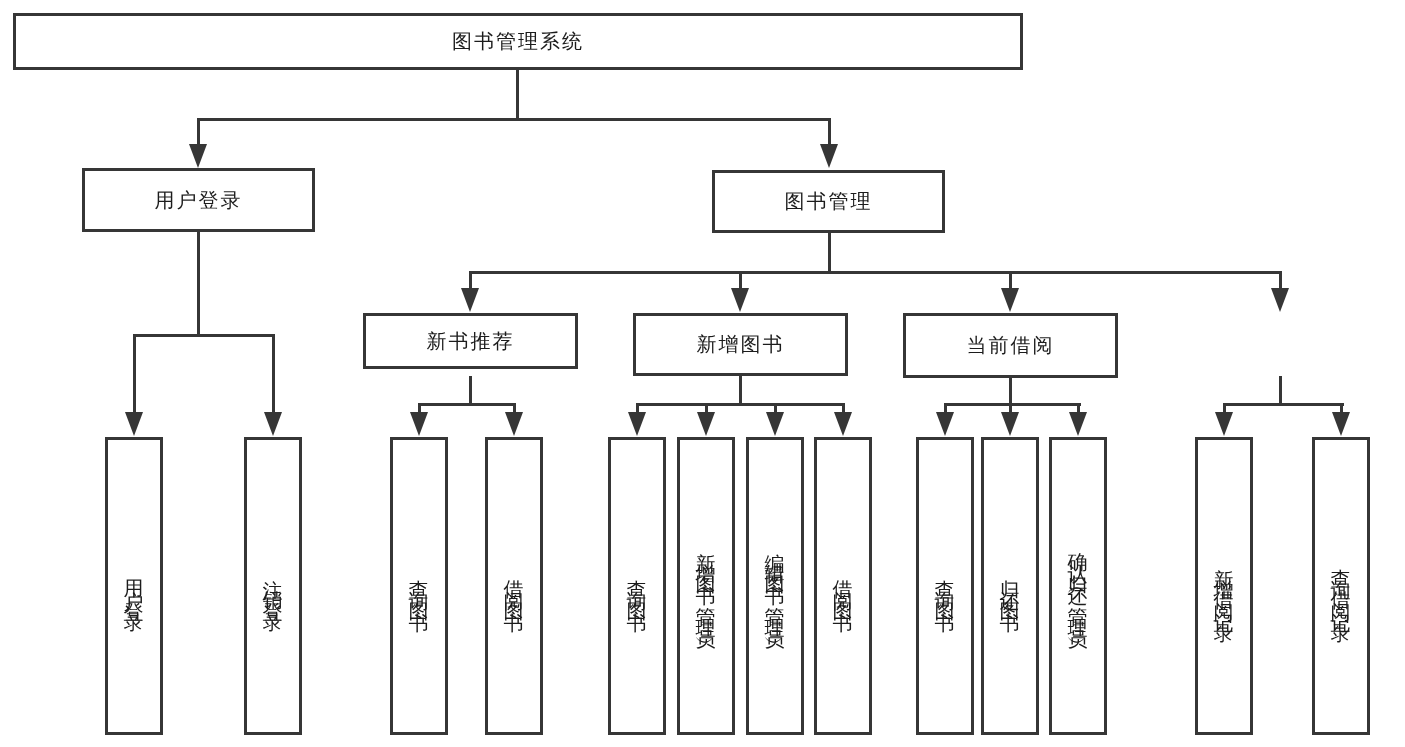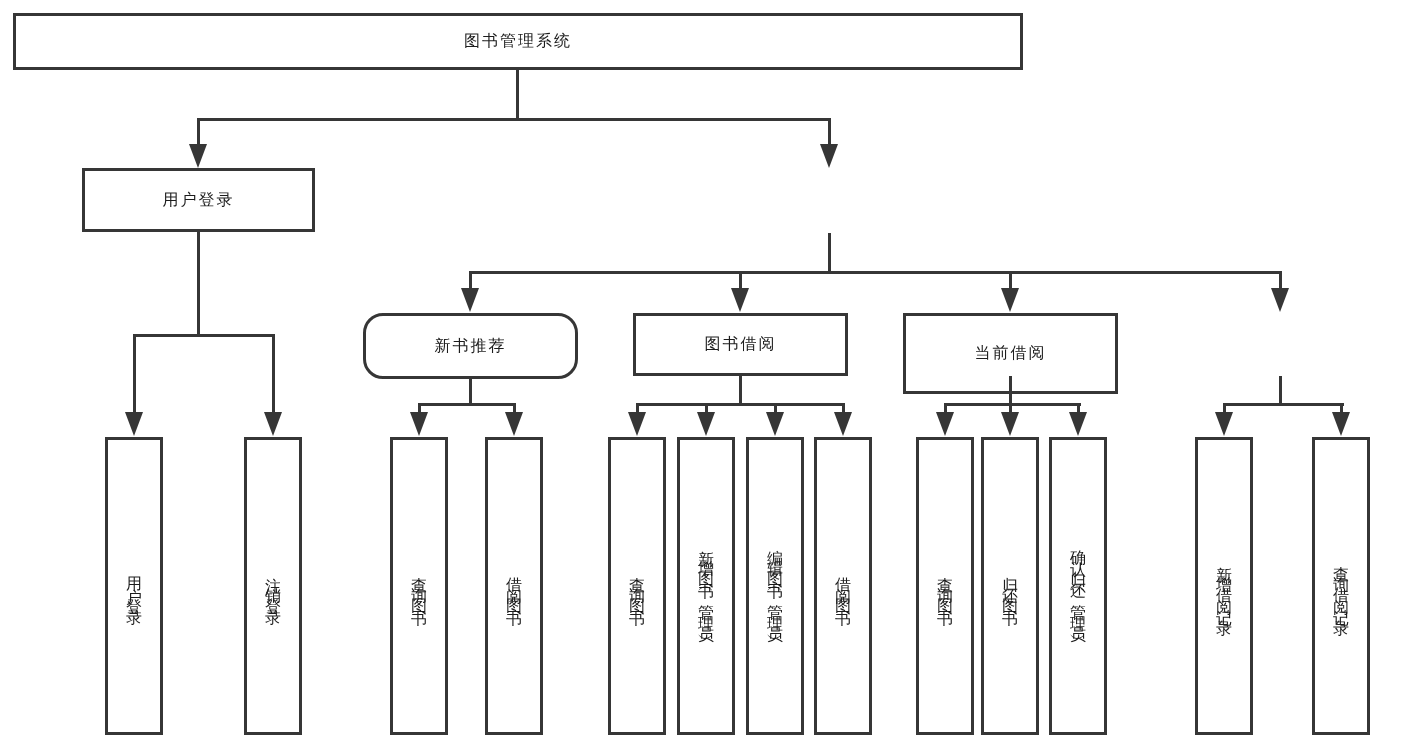--- a/index.html
+++ b/index.html
@@ -16,21 +16,21 @@
 
   
   .box {
     position: absolute;
     border: 3px solid #363636;
     background: #ffffff;
     display: flex;
     align-items: center;
     justify-content: center;
     color: #1c1c1c;
-    font-size: 16px;
+    font-size: 20px;
     letter-spacing: 2px;
   }
   .box .lbl { white-space: nowrap; }
 
   
   .box.v .lbl {
     writing-mode: vertical-rl;
     text-orientation: upright;
     letter-spacing: 11px;
     line-height: 1;
@@ -76,39 +76,42 @@
   <div class="ln" style="left:516px; top:70px; width:3px; height:50px;"></div>
   <div class="ln" style="left:197px; top:118px; width:634px; height:3px;"></div>
   <div class="ln" style="left:197px; top:121px; width:3px; height:27px;"></div>
   <div class="ln" style="left:828px; top:121px; width:3px; height:27px;"></div>
   <div class="arr" style="left:189px; top:144px;"></div>
   <div class="arr" style="left:820px; top:144px;"></div>
 
   <div class="box" style="left:82px; top:168px; width:233px; height:64px;">
     <span class="lbl">用户登录</span>
   </div>
+  <div class="box" style="left:712px; top:170px; width:233px; height:63px;">
+    <span class="lbl">图书管理</span>
+  </div>
 
   <div class="ln" style="left:828px; top:233px; width:3px; height:41px;"></div>
   <div class="ln" style="left:469px; top:271px; width:813px; height:3px;"></div>
   <div class="ln" style="left:469px; top:274px; width:3px; height:14px;"></div>
   <div class="ln" style="left:739px; top:274px; width:3px; height:14px;"></div>
   <div class="ln" style="left:1009px; top:274px; width:3px; height:14px;"></div>
   <div class="ln" style="left:1279px; top:274px; width:3px; height:14px;"></div>
   <div class="arr" style="left:461px; top:288px;"></div>
   <div class="arr" style="left:731px; top:288px;"></div>
   <div class="arr" style="left:1001px; top:288px;"></div>
   <div class="arr" style="left:1271px; top:288px;"></div>
 
-  <div class="box" style="left:363px; top:313px; width:215px; height:66px;border-radius:20px;">
+  <div class="box" style="left:363px; top:313px; width:215px; height:56px;">
     <span class="lbl">新书推荐</span>
   </div>
   <div class="box" style="left:633px; top:313px; width:215px; height:63px;">
-    <span class="lbl">图书借阅</span>
+    <span class="lbl">新增图书</span>
   </div>
-  <div class="box" style="left:903px; top:313px; width:215px; height:81px;">
+  <div class="box" style="left:903px; top:313px; width:215px; height:65px;">
     <span class="lbl">当前借阅</span>
   </div>
 
   <div class="ln" style="left:197px; top:232px; width:3px; height:105px;"></div>
   <div class="ln" style="left:133px; top:334px; width:142px; height:3px;"></div>
   <div class="ln" style="left:133px; top:337px; width:3px; height:75px;"></div>
   <div class="ln" style="left:272px; top:337px; width:3px; height:75px;"></div>
   <div class="arr" style="left:125px; top:412px;"></div>
   <div class="arr" style="left:264px; top:412px;"></div>
 

